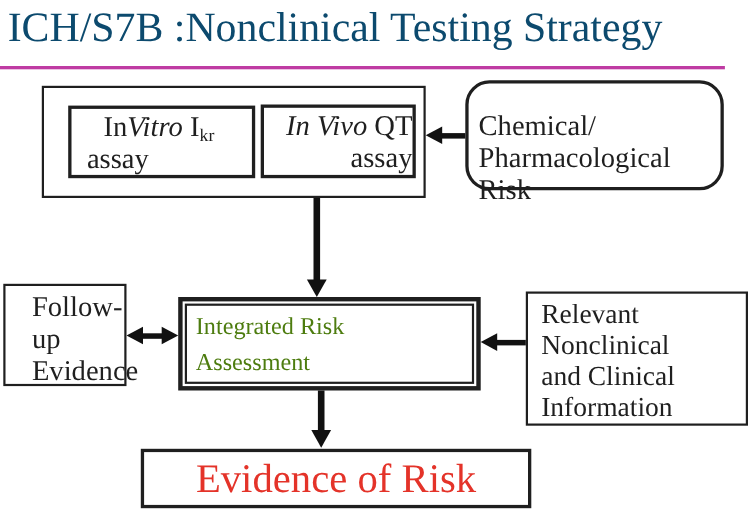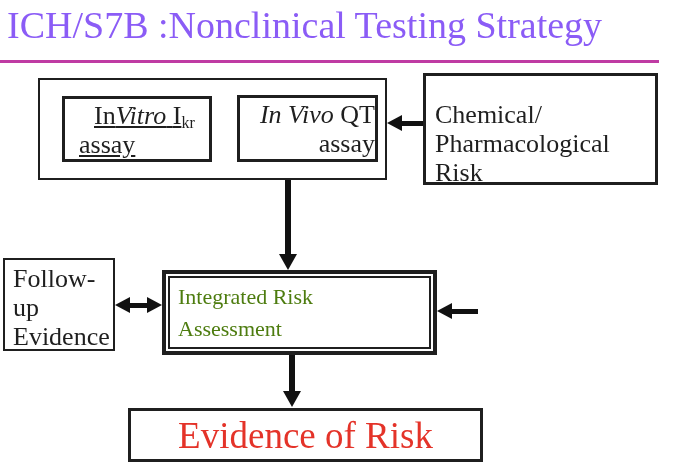--- a/index.html
+++ b/index.html
@@ -3,38 +3,38 @@
 <meta charset="utf-8">
 <style>
   html,body{margin:0;padding:0;background:#ffffff;}
   #stage{
     position:relative;width:685px;height:466px;background:#ffffff;overflow:hidden;
     font-family:"Liberation Serif","DejaVu Serif",serif;color:#1f1f1f;
   }
   
   .title{
     position:absolute;left:7px;top:1px;width:660px;
-    font-size:38px;line-height:48px;color:#8b5cf6;white-space:nowrap;
+    font-size:38px;line-height:48px;color:#0c4a6e;white-space:nowrap;
   }
   .rule{
     position:absolute;left:0;top:60px;width:659px;height:3px;background:#bf3ba3;
   }
   
   .box{position:absolute;background:#ffffff;border:2px solid #1f1f1f;box-sizing:border-box;}
   .b3{border-width:3px;}
   .txt{font-size:26px;line-height:29px;}
   
   .outer-box{left:38px;top:78px;width:349px;height:102px;}
-  .invitro-box{left:62px;top:96px;width:150px;height:66px;padding:2px 0 0 14px;text-decoration:underline;}
+  .invitro-box{left:62px;top:96px;width:170px;height:66px;padding:2px 0 0 14px;}
   .invitro-line1{text-indent:15px;}
   .invivo-box{left:237px;top:95px;width:141px;height:67px;text-align:right;padding-top:2px;}
-  .chemical-box{left:423px;top:73px;width:235px;height:112px;padding:24px 0 0 9px;}
+  .chemical-box{left:423px;top:73px;width:235px;height:100px;padding:24px 0 0 9px;border-radius:22px;}
   sub.sb{font-size:0.62em;line-height:0;vertical-align:-0.25em;}
   
-  .followup-box{left:3px;top:258px;width:112px;height:93px;padding:4px 0 0 8px;line-height:29px;}
+  .followup-box{left:3px;top:258px;width:112px;height:93px;padding:4px 0 0 24px;line-height:29px;}
   .integrated-outer{
     position:absolute;left:162px;top:270px;width:275px;height:85px;box-sizing:border-box;
     border:4px solid #1f1f1f;padding:2px;background:#ffffff;
   }
   .integrated-inner{
     width:100%;height:100%;box-sizing:border-box;border:2px solid #1f1f1f;
     color:#4d7c0f;font-size:22px;line-height:32px;padding:3px 0 0 8px;
   }
   .relevant-box{left:478px;top:265px;width:202px;height:122px;padding:6px 0 0 12px;font-size:25px;line-height:28px;}
   
@@ -90,20 +90,26 @@
     <div>Evidence</div>
   </div>
 
   <div class="integrated-outer">
     <div class="integrated-inner">
       <div>Integrated Risk</div>
       <div>Assessment</div>
     </div>
   </div>
 
+  <div class="box relevant-box">
+    <div>Relevant</div>
+    <div>Nonclinical</div>
+    <div>and Clinical</div>
+    <div>Information</div>
+  </div>
 
   <div class="box b3 evidence-box">Evidence of Risk</div>
 
   <div class="arrow a-chem">
     <span class="shaft-h"></span>
       <span class="tri tri-left"></span>
   </div>
   <div class="arrow a-top-down">
     <span class="shaft-v"></span>
       <span class="tri tri-down"></span>

